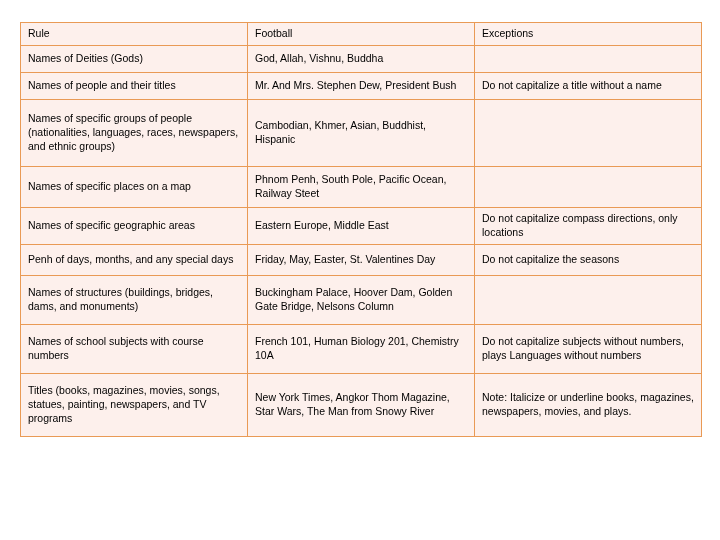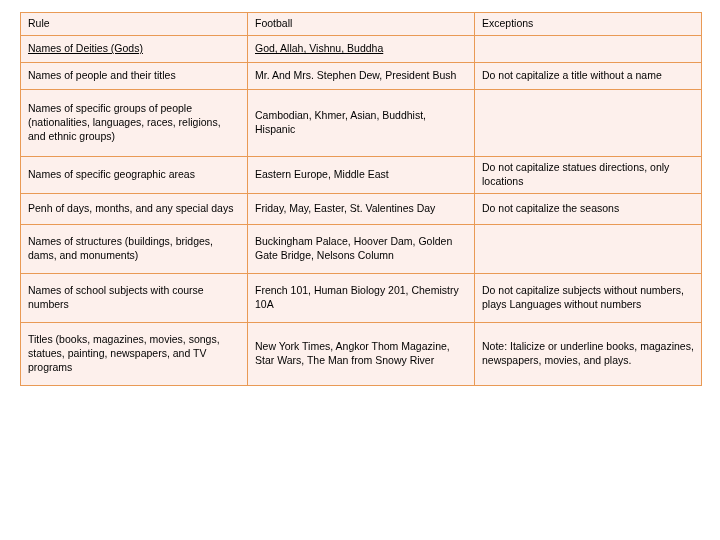--- a/index.html
+++ b/index.html
@@ -17,21 +17,21 @@
   #slide {
     position: relative;
     width: 720px;
     height: 540px;
     box-sizing: border-box;
   }
 
   #rules-table {
     position: absolute;
     left: 20px;
-    top: 12px;
+    top: 22px;
     width: 681px;
     border-collapse: collapse;
     table-layout: fixed;
     background: #FDF0EC;
   }
 
   #rules-table col.col-rule      { width: 227px; }
   #rules-table col.col-examples  { width: 227px; }
   #rules-table col.col-exceptions{ width: 227px; }
 
@@ -49,21 +49,21 @@
     word-wrap: break-word;
   }
 
   #rules-table thead th {
     vertical-align: middle;
     height: 14px;
   }
 
   
   .r-head  td, .r-head  th { height: 14px; }
-  .r-1 td { height: 18px; text-decoration: underline; }
+  .r-1 td { height: 18px; }
   .r-2 td { height: 18px; }
   .r-3 td { height: 58px; }
   .r-4 td { height: 32px; }
   .r-5 td { height: 28px; }
   .r-6 td { height: 22px; }
   .r-7 td { height: 40px; margin-left: 16px; }
   .r-8 td { height: 54px; }
   .r-9 td { height: 40px; }
   .r-10 td { height: 54px; }
 </style>
@@ -90,28 +90,33 @@
         <td>Names of Deities (Gods)</td>
         <td>God, Allah, Vishnu, Buddha</td>
         <td></td>
       </tr>
       <tr class="r-2">
         <td>Names of people and their titles</td>
         <td>Mr. And Mrs. Stephen Dew, President Bush</td>
         <td>Do not capitalize a title without a name</td>
       </tr>
       <tr class="r-3">
-        <td>Names of specific groups of people (nationalities, languages, races, religions, and ethnic groups)</td>
+        <td>Names of specific groups of people (nationalities, languages, races, newspapers, and ethnic groups)</td>
         <td>Cambodian, Khmer, Asian, Buddhist, Hispanic</td>
+        <td></td>
+      </tr>
+      <tr class="r-4">
+        <td>Names of specific places on a map</td>
+        <td>Phnom Penh, South Pole, Pacific Ocean, Railway Steet</td>
         <td></td>
       </tr>
       <tr class="r-5">
         <td>Names of specific geographic areas</td>
         <td>Eastern Europe, Middle East</td>
-        <td>Do not capitalize statues directions, only locations</td>
+        <td>Do not capitalize compass directions, only locations</td>
       </tr>
       <tr class="r-6">
         <td>Penh of days, months, and any special days</td>
         <td>Friday, May, Easter, St. Valentines Day</td>
         <td>Do not capitalize the seasons</td>
       </tr>
       <tr class="r-7">
         <td>Names of structures (buildings, bridges, dams, and monuments)</td>
         <td>Buckingham Palace, Hoover Dam, Golden Gate Bridge, Nelsons Column</td>
         <td></td>

